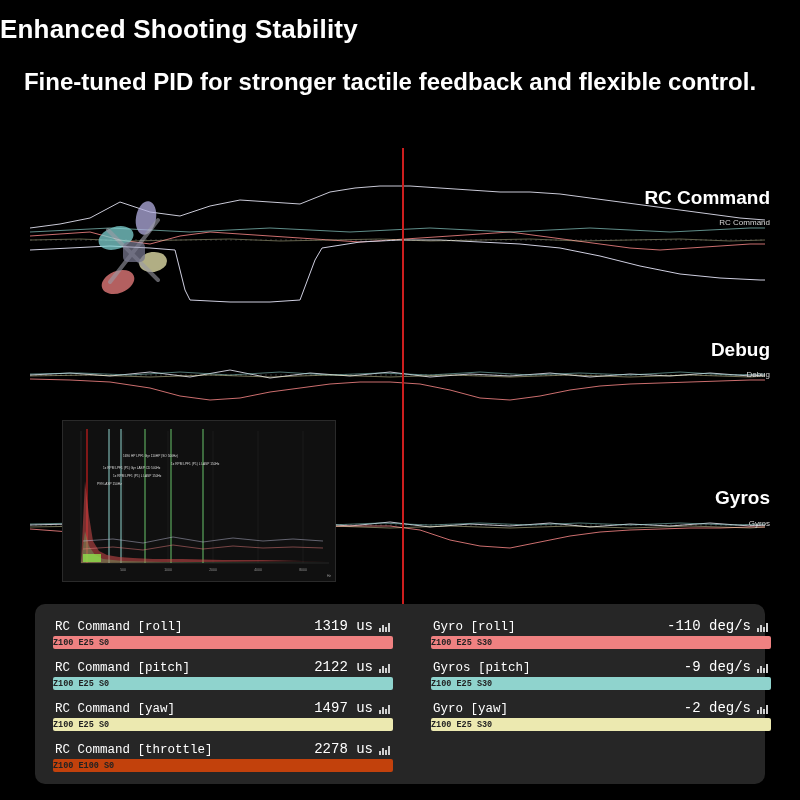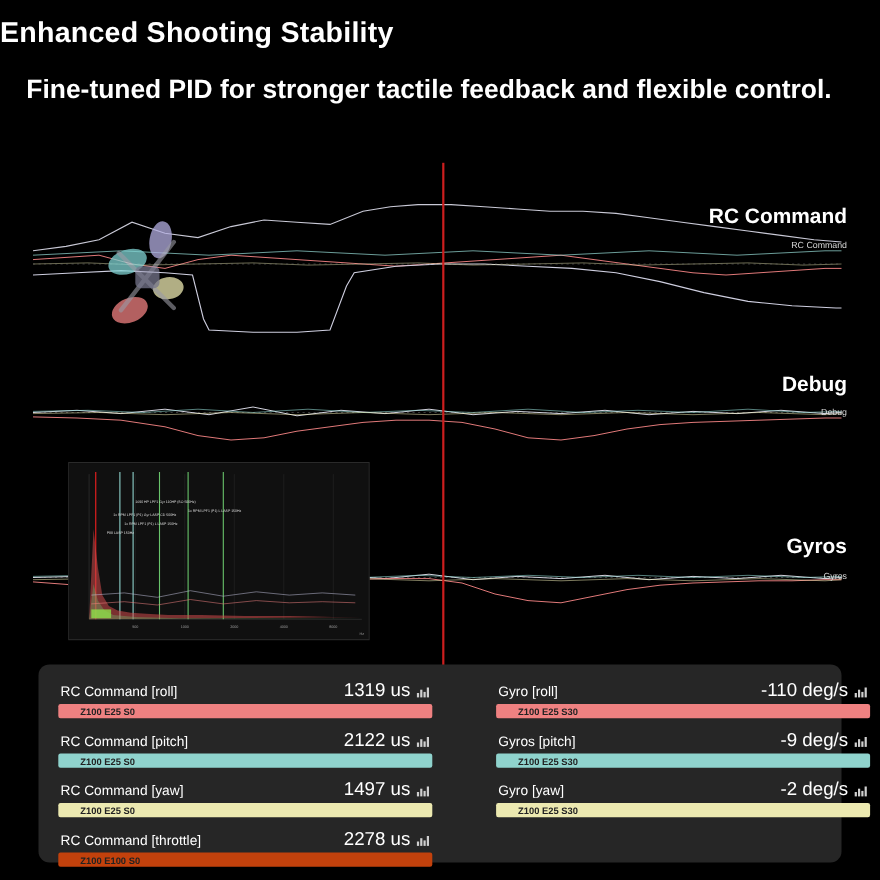--- a/index.html
+++ b/index.html
@@ -40,46 +40,46 @@
 
   
   .spectrum{
     position:absolute;left:62px;top:280px;width:272px;height:160px;
     background:#0b0b0b;border:1px solid #2a2a2a;overflow:hidden;
   }
 
   
   .legend{
     position:absolute;left:35px;top:604px;width:730px;height:180px;
-    background:#262626;border-radius:10px;
+    background:#262626;border-radius:10px;font-family:Liberation Mono, monospace;
   }
   .legend-col{position:absolute;top:14px;width:340px;}
   .legend-col.left{left:18px;}
-  .legend-col.right{left:416px;}
+  .legend-col.right{left:396px;}
 
   .legend-row{margin-bottom:10px;position:relative;}
   .legend-head{
     display:flex;align-items:baseline;justify-content:space-between;
     font-size:12.5px;color:#fff;padding:0 2px 2px 2px;
   }
   .legend-head .lbl{font-size:12.5px;}
   .legend-right{display:flex;align-items:center;gap:6px;}
-  .legend-val{font-size:17px;text-align:center;}
+  .legend-val{font-size:14px;text-align:center;}
   .bars-icon{display:inline-block;width:12px;height:11px;position:relative;}
   .bars-icon i{
     position:absolute;bottom:0;width:2px;background:#cfcfcf;display:block;
   }
   .bars-icon i:nth-child(1){left:0;height:4px;}
   .bars-icon i:nth-child(2){left:3px;height:7px;}
   .bars-icon i:nth-child(3){left:6px;height:5px;}
   .bars-icon i:nth-child(4){left:9px;height:9px;}
 
   .legend-bar{
     height:13px;border-radius:2px;display:flex;align-items:center;
-    padding-left:20px;font-size:8.5px;color:#222;font-weight:bold;
+    padding-left:0;font-size:8.5px;color:#222;font-weight:bold;
   }
   .c-roll{background:#ef8181;}
   .c-pitch{background:#8fd3cd;}
   .c-yaw{background:#ece9b0;}
   .c-throttle{background:#c2410c;}
 </style>
 </head>
 <body>
 
 <div class="page">

